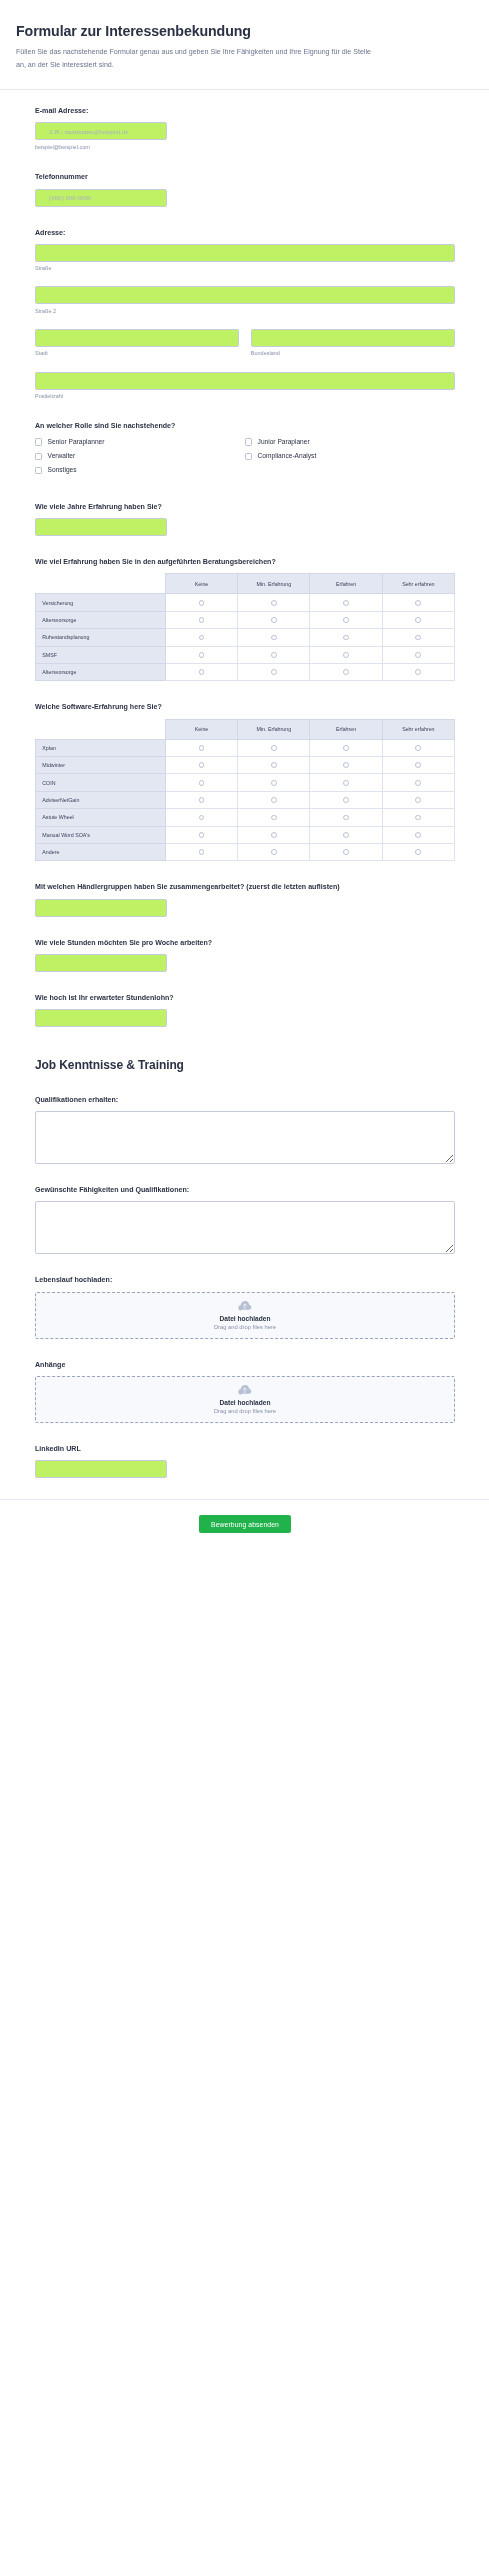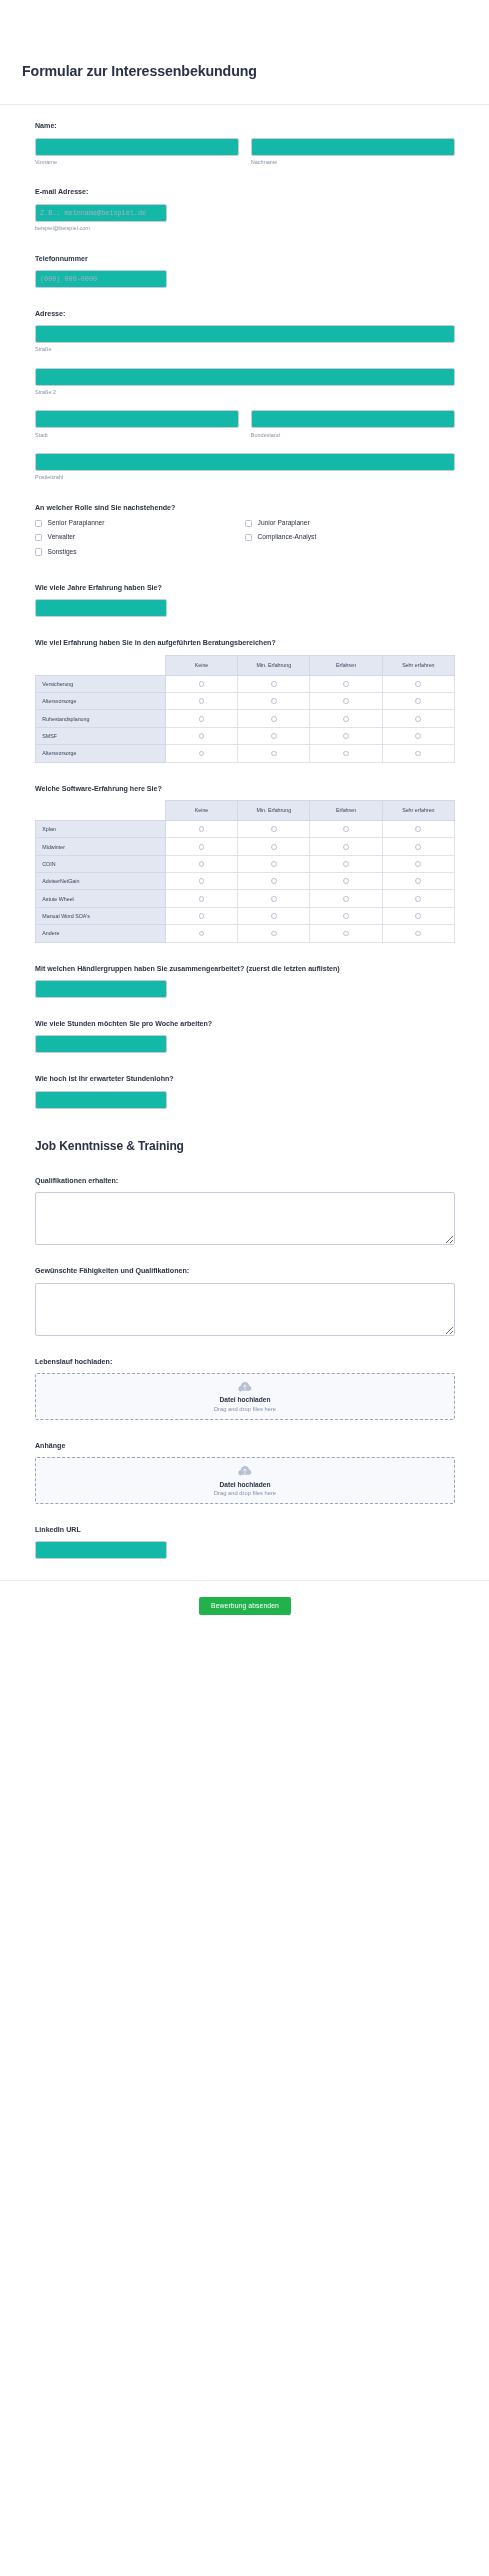--- a/index.html
+++ b/index.html
@@ -8,21 +8,21 @@
     width: 490px;
     background: #ffffff;
     font-family: "Liberation Sans", sans-serif;
     color: #2b3245;
     -webkit-font-smoothing: antialiased;
   }
 
   .page { width: 490px; margin: 0 auto; }
 
   
-  .form-header { padding: 23px 35px 18px 22px; border-bottom: 0.5px solid #e6e9f0; margin-top: 40px; }
+  .form-header { padding: 23px 35px 18px 16px; border-bottom: 0.5px solid #e6e9f0; }
   .form-title {
     font-size: 14.2px; font-weight: bold; letter-spacing: -0.1px;
     color: #2b3245; margin: 0 0 6.3px 0; line-height: 1.2;
   }
   .form-subtitle {
     font-size: 7.1px; color: #6b7490; line-height: 1.75; margin: 0;
     max-width: 363px; font-weight: normal;
   }
 
   
@@ -30,23 +30,23 @@
 
   .field-block { margin-bottom: 21px; }
   .field-label {
     font-size: 7.1px; font-weight: bold; color: #2b3245;
     margin-bottom: 5.3px; line-height: 1.55;
   }
   .sublabel { font-size: 5.5px; color: #8790a8; margin-top: 3.2px; line-height:1.4; }
 
   .inp {
     width: 100%; height: 18px; border: 0.5px solid #c5cbdd;
-    border-radius: 2.1px; background: #14b8a6; outline: none;
-    font-family: Liberation Mono, monospace; font-size: 6.8px;
-    color: #2b3245; padding: 0 4px; display: block;
+    border-radius: 2.1px; background: #bef264; outline: none;
+    font-family: Liberation Serif, serif; font-size: 6.8px;
+    color: #2b3245; padding: 0 13px; display: block;
   }
   .inp::placeholder { color: #a8afc4; }
   .inp.short { width: 132px; }
 
   .row2 { display: flex; gap: 11.6px; }
   .row2 > .col { flex: 1 1 0; min-width: 0; }
 
   .ta {
     width: 100%; border: 0.5px solid #c5cbdd; border-radius: 2.1px;
     background:#fff; outline:none; resize: vertical;
@@ -122,37 +122,25 @@
     letter-spacing: 0.1px;
   }
 </style>
 </head>
 <body>
 
 <div class="page">
 
   <div class="form-header">
     <h1 class="form-title">Formular zur Interessenbekundung</h1>
+    <p class="form-subtitle">Füllen Sie das nachstehende Formular genau aus und geben Sie Ihre Fähigkeiten und Ihre Eignung für die Stelle an, an der Sie interessiert sind.</p>
   </div>
 
   <div class="form-body">
 
-    <div class="field-block">
-      <div class="field-label">Name:</div>
-      <div class="row2">
-        <div class="col">
-          <input class="inp" type="text" value="" style="">
-          <div class="sublabel">Vorname</div>
-        </div>
-        <div class="col">
-          <input class="inp" type="text" value="" style="">
-          <div class="sublabel">Nachname</div>
-        </div>
-      </div>
-    </div>
 
     <div class="field-block">
       <div class="field-label">E-mail Adresse:</div>
       <input class="inp short" type="email" placeholder="Z.B.: meinname@beispiel.de" style="">
       <div class="sublabel">beispiel@beispiel.com</div>
     </div>
 
     <div class="field-block">
       <div class="field-label">Telefonnummer</div>
       <input class="inp short" type="tel" placeholder="(000) 000-0000" style="">

